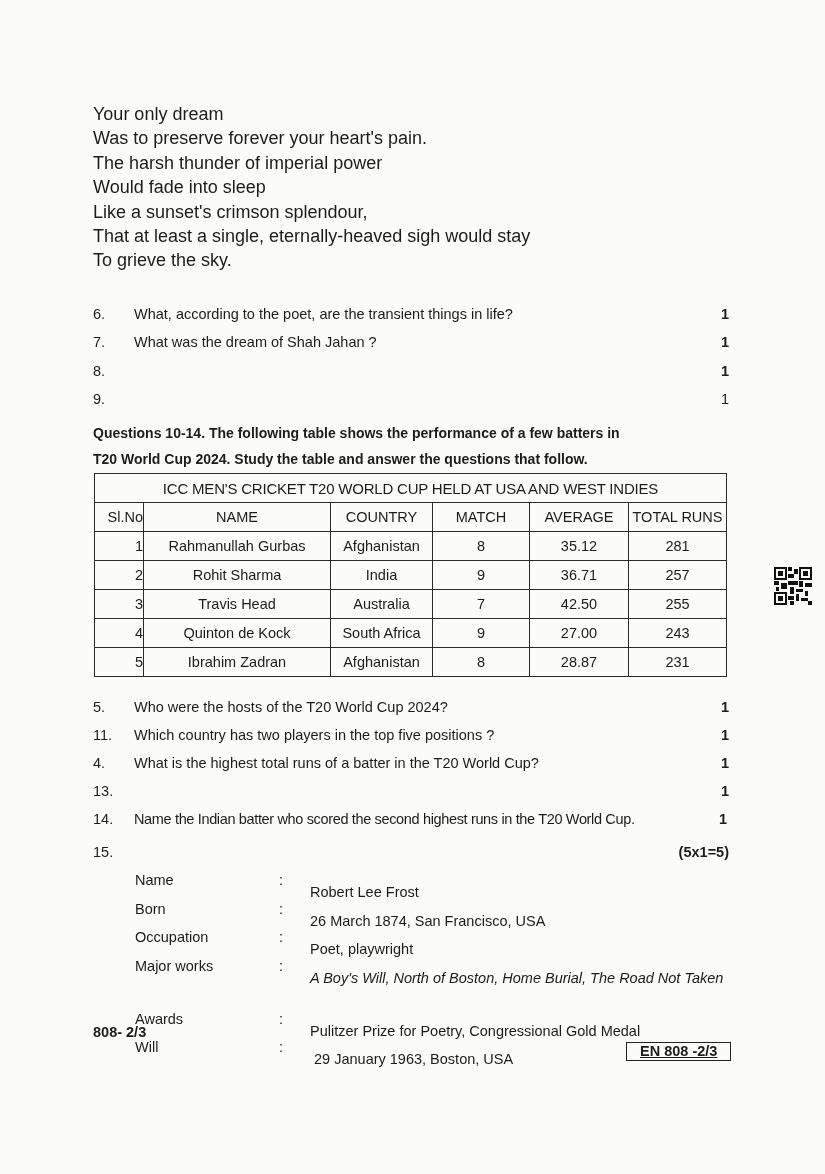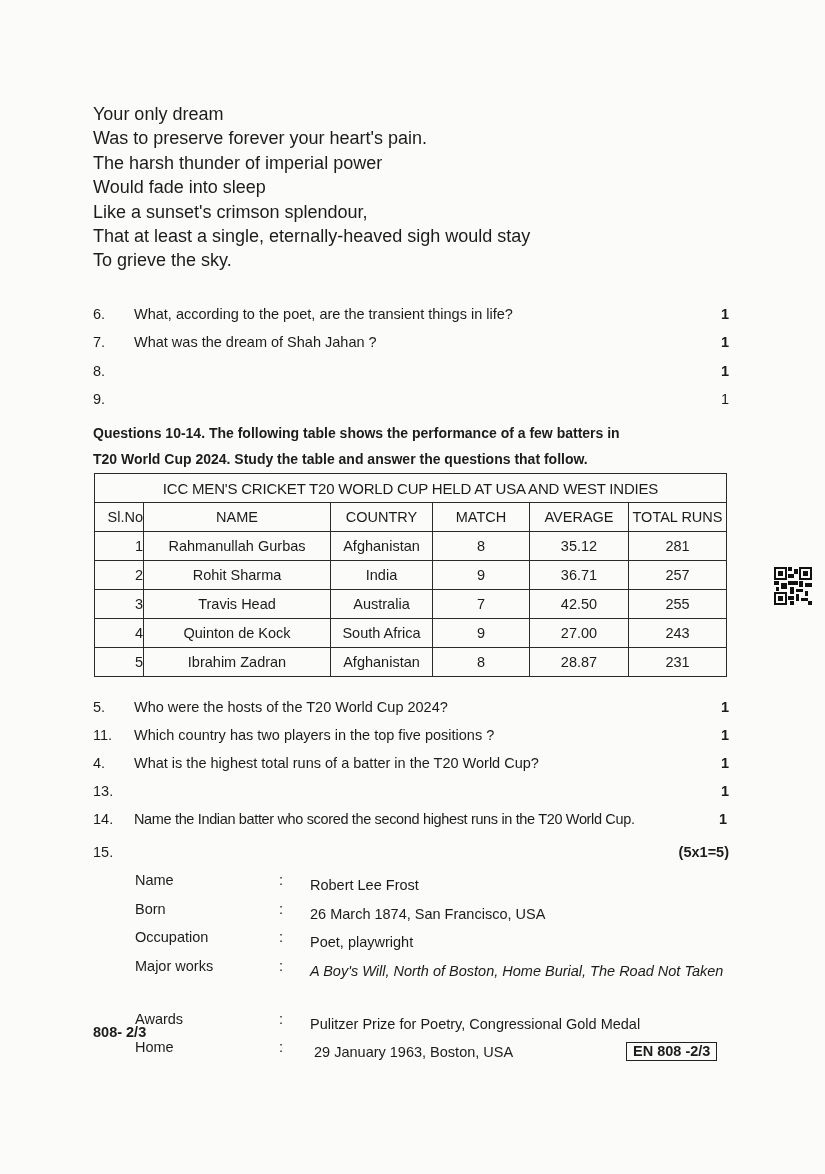--- a/index.html
+++ b/index.html
@@ -21,25 +21,25 @@
     border-collapse: collapse; font-size: 14.5px;
   }
   table.runs td { border: 1.5px solid #2a2a2a; height: 28px; padding: 0; text-align: center; }
   table.runs td.title { height: 28px; font-size: 15px; letter-spacing: -0.2px; }
   table.runs td.sl { text-align: right; padding-left: 6px; }
   .profile { position: absolute; left: 135px; top: 872px; font-size: 14.5px; }
   .profile .row { position: relative; height: 28.5px; }
   .profile .row.tall { height: 53px; }
   .profile .lbl { position: absolute; left: 0; top: 0; white-space: nowrap; }
   .profile .colon { position: absolute; left: 144px; top: 0; }
-  .profile .val { position: absolute; left: 175px; top: 1px; width: 420px; line-height: 24px; }
+  .profile .val { position: absolute; left: 175px; top: 8px; width: 420px; line-height: 24px; }
   .profile .val.it { font-style: italic; }
   .code-box {
     position: absolute; left: 626px; top: 1042px; border: 1.5px solid #222;
-    font-weight: bold; font-size: 14.5px; padding: 0 6px; line-height: 17px;
+    font-weight: bold; font-size: 14.5px; padding: 0 13px; line-height: 17px; text-decoration: underline;
   }
   .footer { position: absolute; left: 93px; top: 1024px; font-weight: bold; font-size: 14.5px; }
   .qr { position: absolute; left: 774px; top: 567px; width: 38px; height: 38px; }
 </style>
 </head>
 <body>
 
 <div class="poem">
   <div class="line">Your only dream</div>
   <div class="line">Was to preserve forever your heart's pain.</div>
@@ -179,21 +179,21 @@
     <span class="lbl">Major works</span>
     <span class="colon">:</span>
     <span class="val it">A Boy's Will, North of Boston, Home Burial, The Road  Not Taken</span>
   </div>
   <div class="row">
     <span class="lbl">Awards</span>
     <span class="colon">:</span>
     <span class="val">Pulitzer Prize for Poetry, Congressional Gold Medal</span>
   </div>
   <div class="row">
-    <span class="lbl">Home</span>
+    <span class="lbl">Will</span>
     <span class="colon">:</span>
     <span class="val" style="white-space:pre"> 29 January 1963, Boston, USA</span>
   </div>
 </div>
 
 <div class="code-box">EN 808 -2/3</div>
 <div class="footer">808- 2/3</div>
 
 <svg class="qr" viewBox="0 0 21 21" shape-rendering="crispEdges">
   <rect x="0" y="0" width="7" height="7" fill="#111"></rect>

